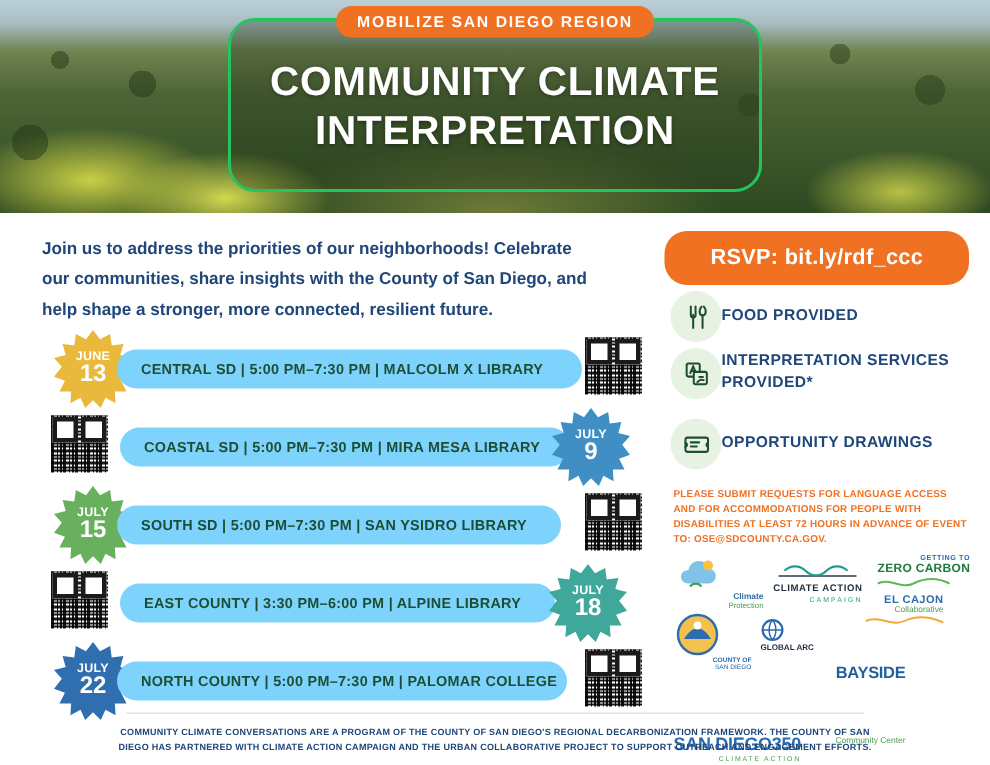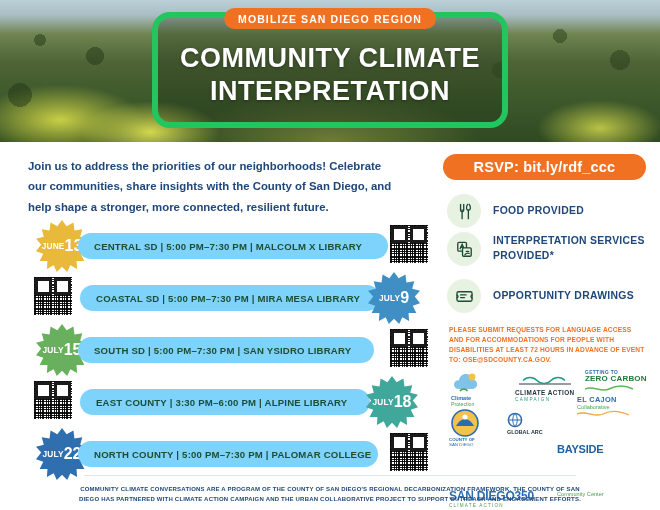--- a/index.html
+++ b/index.html
@@ -35,21 +35,21 @@
       radial-gradient(circle 9px at 95px 56px, rgba(35,55,22,.5) 0 100%, transparent 100%),
       radial-gradient(circle 7px at 560px 36px, rgba(40,60,25,.5) 0 100%, transparent 100%),
       radial-gradient(circle 10px at 620px 60px, rgba(35,55,22,.45) 0 100%, transparent 100%),
       radial-gradient(circle 8px at 500px 70px, rgba(45,65,28,.4) 0 100%, transparent 100%),
       radial-gradient(circle 12px at 20px 95px, rgba(30,50,20,.45) 0 100%, transparent 100%);
   }
   .hero-card {
     position: absolute;
     left: 152px; top: 12px;
     width: 356px; height: 116px;
-    border: 6px solid #22c55e;
+    border: 2px solid #22c55e;
     border-radius: 18px;
     background: rgba(30,48,22,0.30);
     text-align: center;
   }
   .eyebrow {
     position: absolute;
     left: 50%; top: -10px; transform: translateX(-50%);
     background: #f07122;
     color: #ffffff;
     font-size: 10.5px;
@@ -102,21 +102,21 @@
   .pill.r0 { left: 60px; top: 9px; width: 310px; }
   .pill.r1 { left: 62px; top: 9px; width: 300px; }
   .pill.r2 { left: 60px; top: 9px; width: 296px; }
   .pill.r3 { left: 62px; top: 9px; width: 290px; }
   .pill.r4 { left: 60px; top: 9px; width: 300px; }
 
   
   .burst {
     position: absolute;
     width: 52px; height: 52px;
-    display: flex; 
+    display: flex; flex-direction: column;
     align-items: center; justify-content: center;
     color: #fff; font-weight: bold; line-height: 1.05;
     clip-path: polygon(
       50% 0%, 59% 12%, 72% 5%, 74% 20%, 89% 18%, 85% 32%,
       100% 36%, 90% 47%, 100% 60%, 86% 65%, 93% 79%, 78% 79%,
       79% 94%, 66% 87%, 60% 100%, 50% 90%, 40% 100%, 34% 87%,
       21% 94%, 22% 79%, 7% 79%, 14% 65%, 0% 60%, 10% 47%,
       0% 36%, 15% 32%, 11% 18%, 26% 20%, 28% 5%, 41% 12%);
     text-align: center;
   }
@@ -155,21 +155,21 @@
   .qr0 { left: 372px; top: 1px; }
   .qr1 { left: 16px; top: 1px; }
   .qr2 { left: 372px; top: 1px; }
   .qr3 { left: 16px; top: 1px; }
   .qr4 { left: 372px; top: 1px; }
 
   
   .rsvp {
     position: absolute;
     left: 443px; top: 12px;
-    width: 203px; height: 26px;
+    width: 203px; height: 36px;
     background: #f07122;
     border-radius: 15px;
     color: #fff;
     font-size: 14.5px; font-weight: bold;
     display: flex; align-items: center; justify-content: center;
     letter-spacing: .2px;
   }
 
   .feature {
     position: absolute;
@@ -179,21 +179,20 @@
   .f0 { top: 52px; }
   .f1 { top: 90px; }
   .f2 { top: 137px; }
   .circ {
     width: 34px; height: 34px; border-radius: 50%;
     background: #e8f2e2;
     display: flex; align-items: center; justify-content: center;
     flex: 0 0 34px;
   }
   .feature-label {
-    margin-left: 12px;
     color: #20477a;
     font-size: 10.4px;
     font-weight: bold;
     line-height: 1.42;
     letter-spacing: .3px;
     max-width: 152px;
   }
 
   .access-note {
     position: absolute;
@@ -203,21 +202,21 @@
     font-size: 6.6px;
     font-weight: bold;
     line-height: 1.52;
     letter-spacing: .15px;
   }
 
   
   .logos { position: absolute; left: 449px; top: 228px; width: 198px; height: 108px; }
   .logo {
     position: absolute;
-    display: flex; flex-direction: column; justify-content: center;
+    display: flex; flex-direction: column; justify-content: center; text-align: right;
   }
   .lg-t { font-weight: bold; line-height: 1.05; }
   .lg-s { line-height: 1.1; }
 
   .logo-a { left: 2px; top: 0px; }
   .logo-b { left: 66px; top: 2px; }
   .logo-c { left: 136px; top: 0px; }
   .logo-d { left: 0px; top: 38px; }
   .logo-e { left: 58px; top: 42px; }
   .logo-f { left: 128px; top: 26px; }

